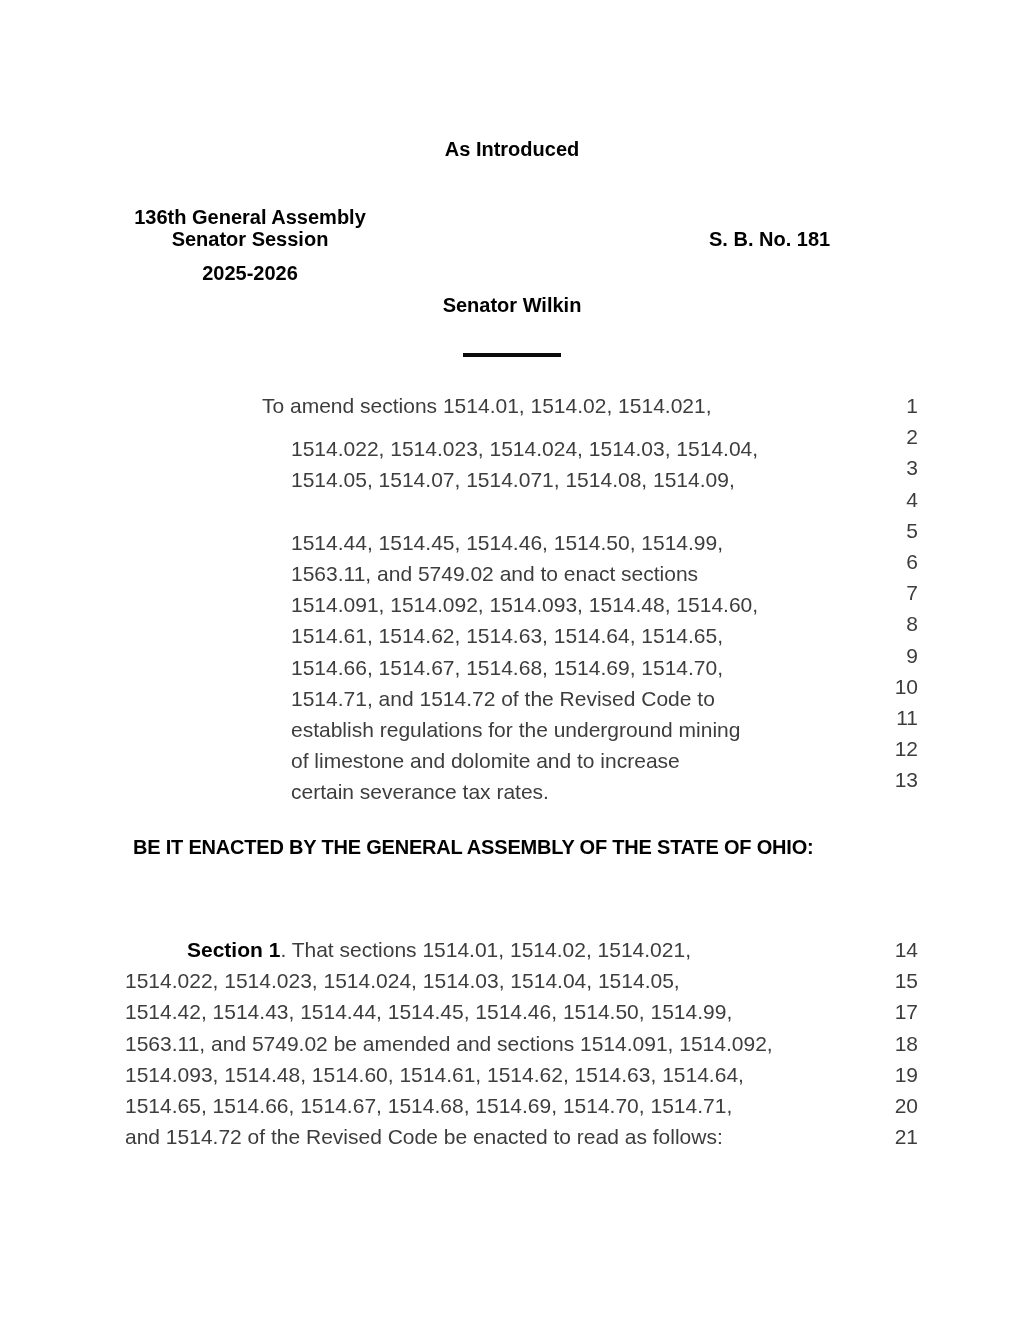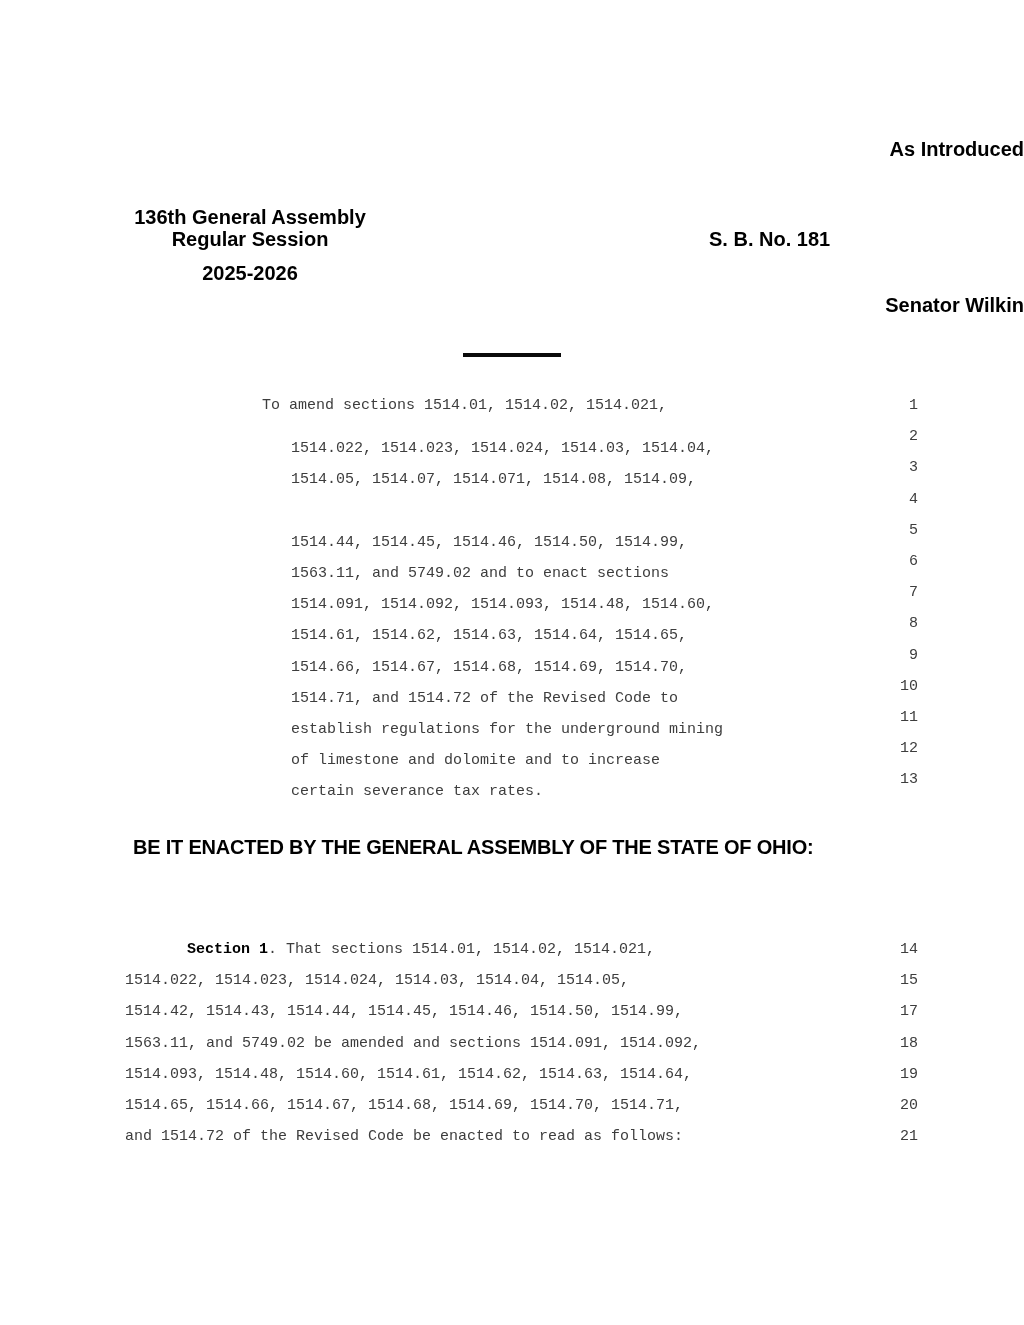--- a/index.html
+++ b/index.html
@@ -12,36 +12,36 @@
     font-family: "Liberation Sans", sans-serif;
     overflow: hidden;
   }
   .hdr {
     position: absolute;
     font-weight: bold;
     color: #000000;
     font-size: 20px;
     white-space: nowrap;
   }
-  .hdr-center { left: 0; width: 1024px; text-align: right; }
+  .hdr-center { left: 0; width: 1024px; text-align: center; }
   .hdr-leftcol { left: 117px; width: 266px; text-align: center; }
   .rule {
     position: absolute;
     top: 353px;
     left: 463px;
     width: 98px;
     height: 4px;
     background: #0a0a0a;
   }
   .textblock {
     position: absolute;
     left: 0;
     width: 1012px;
-    font-family: Liberation Mono, monospace;
-    font-size: 15px;
+    font-family: Liberation Sans, sans-serif;
+    font-size: 21px;
     line-height: 31.2px;
     color: #3d3d3d;
   }
   .row { position: relative; height: 31.2px; white-space: pre; }
   .t { position: absolute; top: 0; }
   .t-first { left: 262px; }
   .t-cont  { left: 291px; margin-top: 12px; }
   .s-first { left: 187px; }
   .s-cont  { left: 125px; }
   .n {
@@ -62,21 +62,21 @@
     white-space: nowrap;
   }
 </style>
 </head>
 <body>
 
 <div class="page">
 
   <div class="hdr hdr-center" style="top:138px;">As Introduced</div>
   <div class="hdr hdr-leftcol" style="top:206px;">136th General Assembly</div>
-  <div class="hdr hdr-leftcol" style="top:228px;">Regular Session</div>
+  <div class="hdr hdr-leftcol" style="top:228px;">Senator Session</div>
   <div class="hdr" style="top:228px; left:709px;">S. B. No. 181</div>
   <div class="hdr hdr-leftcol" style="top:262px;">2025-2026</div>
   <div class="hdr hdr-center" style="top:294px;">Senator Wilkin</div>
 
   <div class="rule"></div>
 
   <div class="textblock" style="top:390px;">
     <div class="row">
       <span class="t t-first">To amend sections 1514.01, 1514.02, 1514.021,</span>
       <span class="n">1</span>

